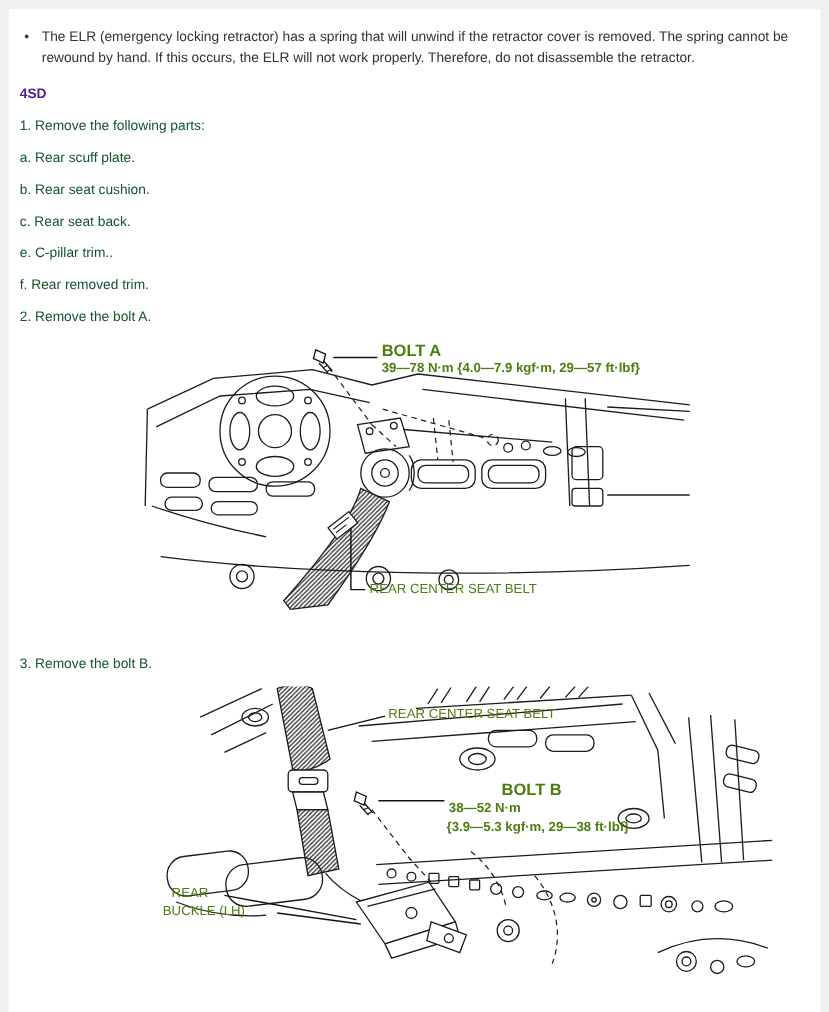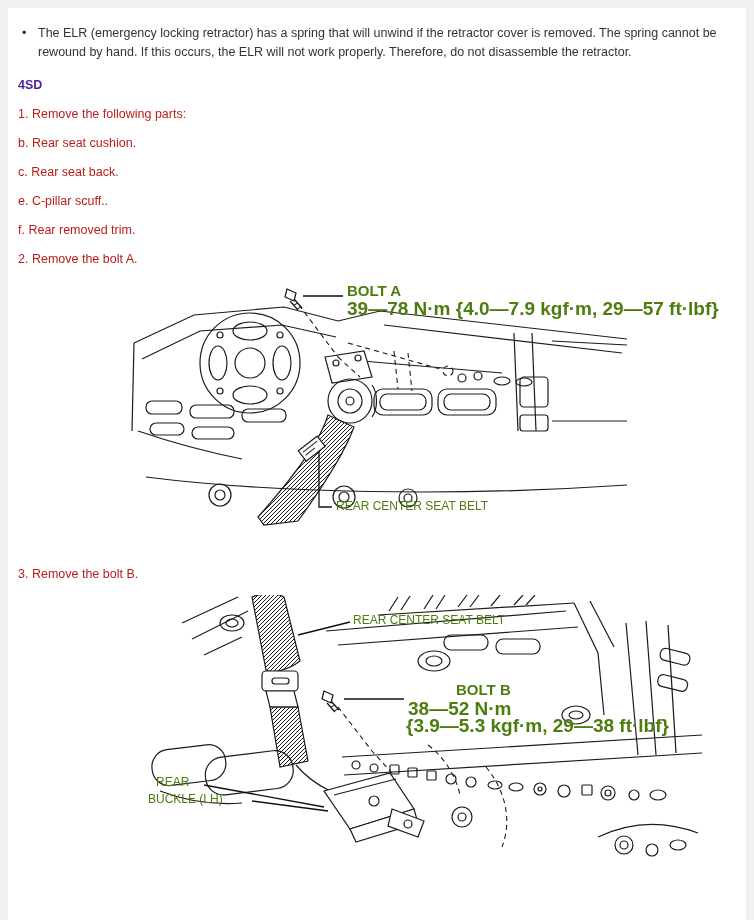--- a/index.html
+++ b/index.html
@@ -17,47 +17,48 @@
   .note {
     display:flex; gap:8px; margin:8px 14px 0 4px;
     font-size:12.5px; line-height:19px; color:#333;
   }
   .bullet { width:8px; flex:0 0 auto; color:#333; }
   .note-text { flex:1; }
   .heading {
     margin-top:16px; font-weight:bold; font-size:12.5px; color:#4c1d95; line-height:15px;
   }
   .step {
-    margin-top:14px; font-size:12.5px; color:#b91c1c; line-height:15px;
+    margin-top:14px; font-size:12.5px; color:#14532d; line-height:15px;
   }
   .figure { position:relative; }
   #fig1 { width:520px; height:272px; margin:14px 0 0 104px; }
   #fig2 { width:560px; height:268px; margin:13px 0 0 128px; }
   .figure svg { display:block; position:absolute; left:0; top:0; }
   .fig-label { position:absolute; white-space:nowrap; color:#4d7c0f; }
   .fig-bolt-label { font-size:15px; font-weight:bold; }
-  .fig-torque { font-size:19px; font-weight:bold; }
+  .fig-torque { font-size:12px; font-weight:bold; }
   .fig-part-label { font-size:12px; }
 </style>
 </head>
 <body>
 
 <div class="paper">
 
   <div class="note">
     <span class="bullet">•</span>
     <span class="note-text">The ELR (emergency locking retractor) has a spring that will unwind if the retractor cover is removed. The spring cannot be rewound by hand. If this occurs, the ELR will not work properly. Therefore, do not disassemble the retractor.</span>
   </div>
 
   <div class="heading">4SD</div>
 
   <div class="step">1. Remove the following parts:</div>
+  <div class="step">a. Rear scuff plate.</div>
   <div class="step">b. Rear seat cushion.</div>
   <div class="step">c. Rear seat back.</div>
-  <div class="step">e. C-pillar scuff..</div>
+  <div class="step">e. C-pillar trim..</div>
   <div class="step">f. Rear removed trim.</div>
   <div class="step">2. Remove the bolt A.</div>
 
   <div class="figure" id="fig1">
     <svg width="520" height="272" viewBox="0 0 520 272">
       <defs>
         <pattern id="hatchA" width="4" height="4" patternUnits="userSpaceOnUse">
           <path d="M-1,1 l2,-2 M0,4 l4,-4 M3,5 l2,-2" stroke="#1c1c1c" stroke-width="1"></path>
         </pattern>
       </defs>

